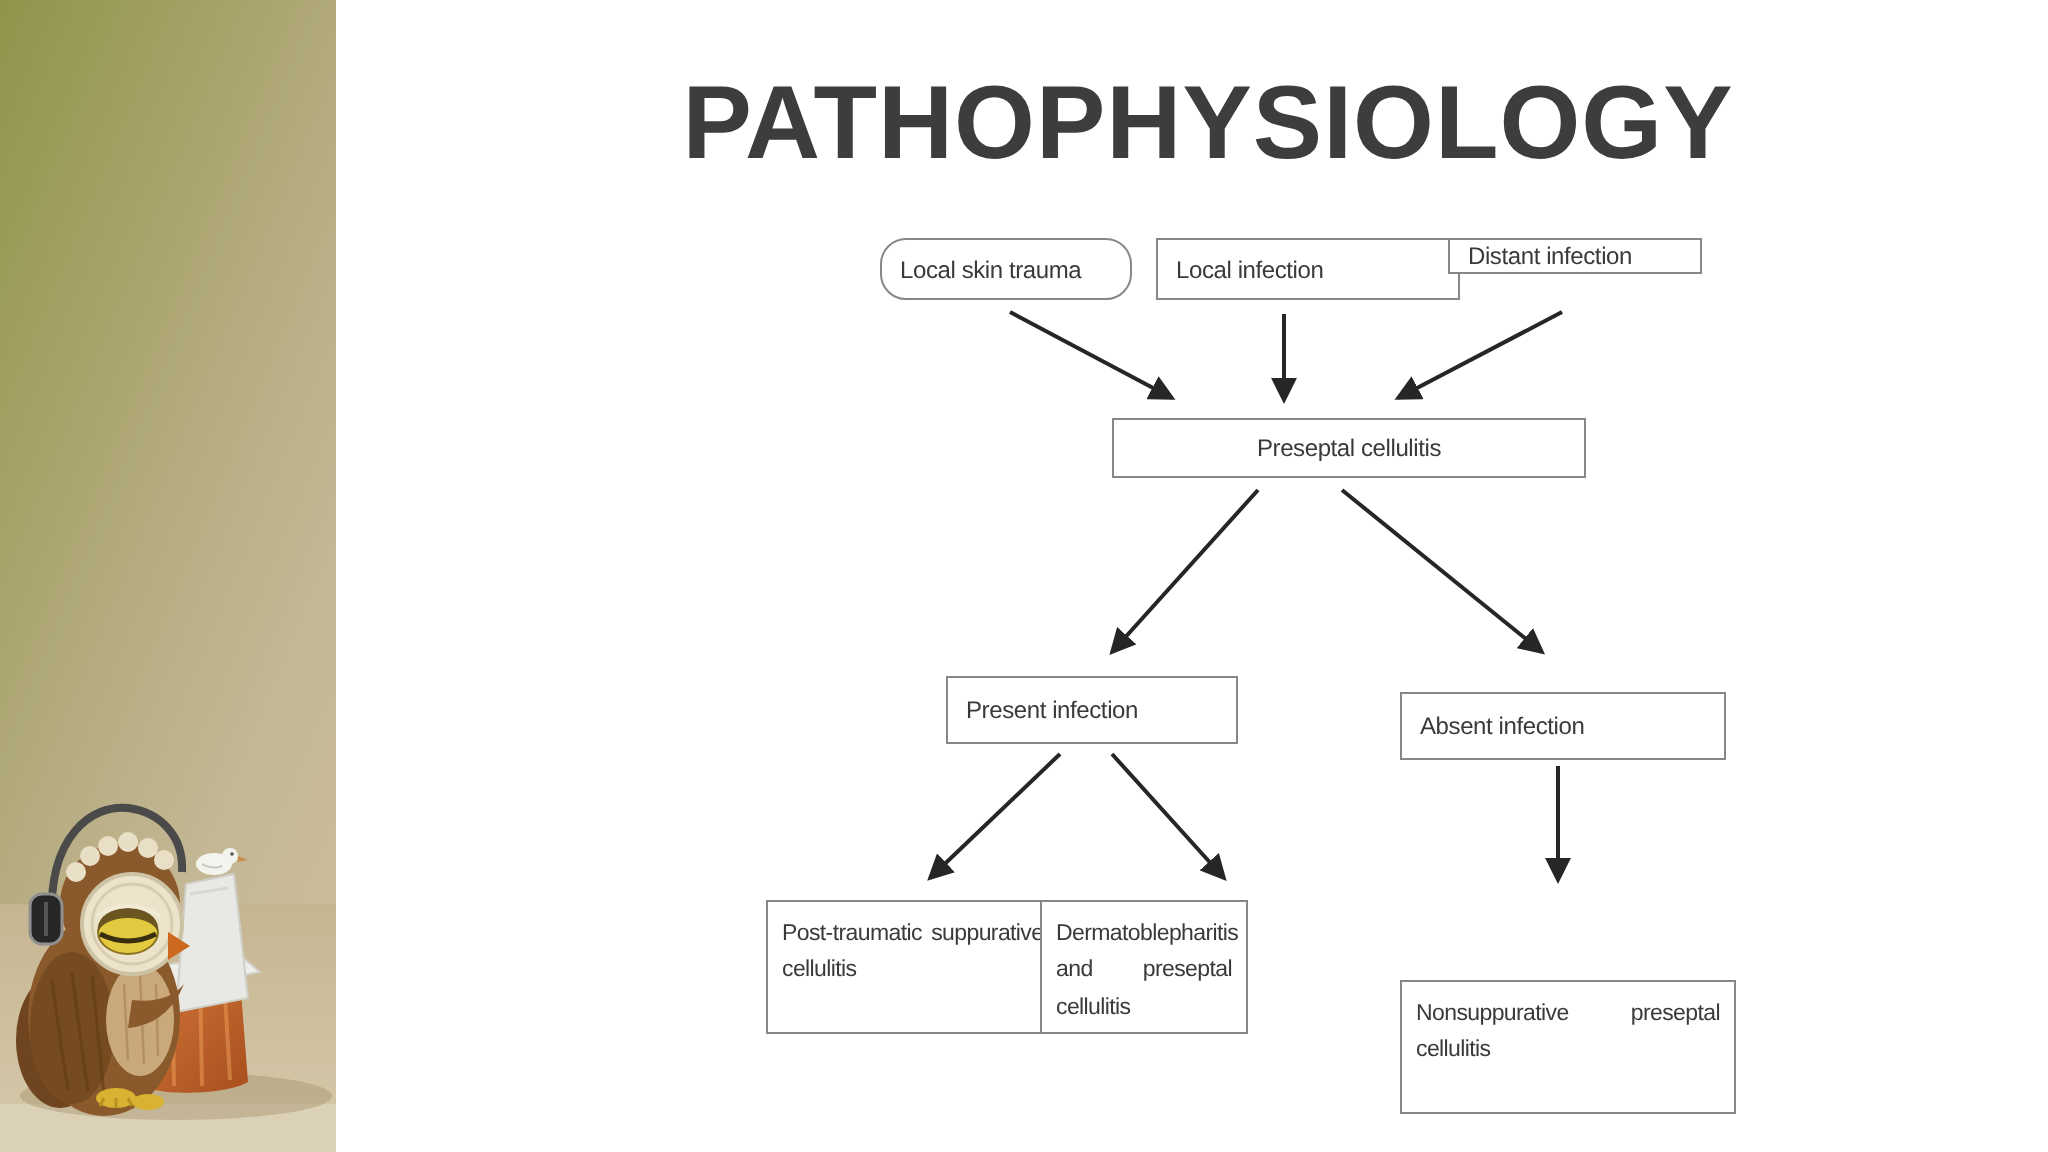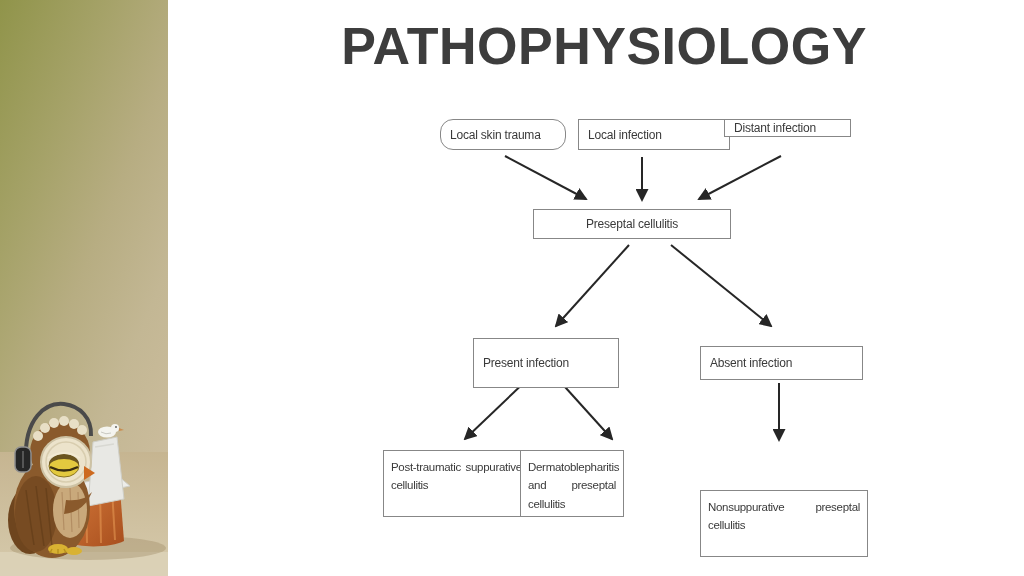--- a/index.html
+++ b/index.html
@@ -13,21 +13,21 @@
   
   .photo {
     position:absolute; left:0; top:0; width:168px; height:576px;
     overflow:hidden;
   }
   .photo svg { display:block; }
 
   
   .title {
     position:absolute; left:190px; right:6px; top:16px;
-    margin:0; text-align:center;
+    margin:16px; text-align:center;
     font-size:52px; line-height:60px; font-weight:bold;
     color:#3d3d3d; letter-spacing:0.5px;
     white-space:nowrap;
   }
 
   
   .node {
     position:absolute; box-sizing:border-box;
     border:1px solid #878787; background:#ffffff;
     color:#3a3a3a; font-size:12px; letter-spacing:-0.2px;
@@ -35,22 +35,22 @@
   }
   .node.center { justify-content:center; padding-left:0; }
   .node.multi {
     display:block; padding:7px 7px 0 7px;
     text-align:justify; line-height:1.6;
     font-size:11.5px; letter-spacing:-0.3px;
   }
   .n1 { left:440px; top:119px; width:126px; height:31px;border-radius:13px; }
   .n2 { left:578px; top:119px; width:152px; height:31px; }
   .n3 { left:724px; top:119px; width:127px; height:18px; }
-  .n4 { left:533px; top:209px; width:198px; height:30px; }
-  .n5 { left:473px; top:338px; width:146px; height:50px; }
+  .n4 { left:556px; top:209px; width:237px; height:30px; }
+  .n5 { left:473px; top:338px; width:146px; height:34px; }
   .n6 { left:700px; top:346px; width:163px; height:34px; }
   .n7 { left:383px; top:450px; width:196px; height:67px; }
   .n8 { left:520px; top:450px; width:104px; height:67px; }
   .n9 { left:700px; top:450px; width:168px; height:67px;margin-top:40px; }
 
   .arrows {
     position:absolute; left:0; top:0; width:1024px; height:576px;
     pointer-events:none;
   }
   .arrows line { stroke:#262626; stroke-width:2; }

